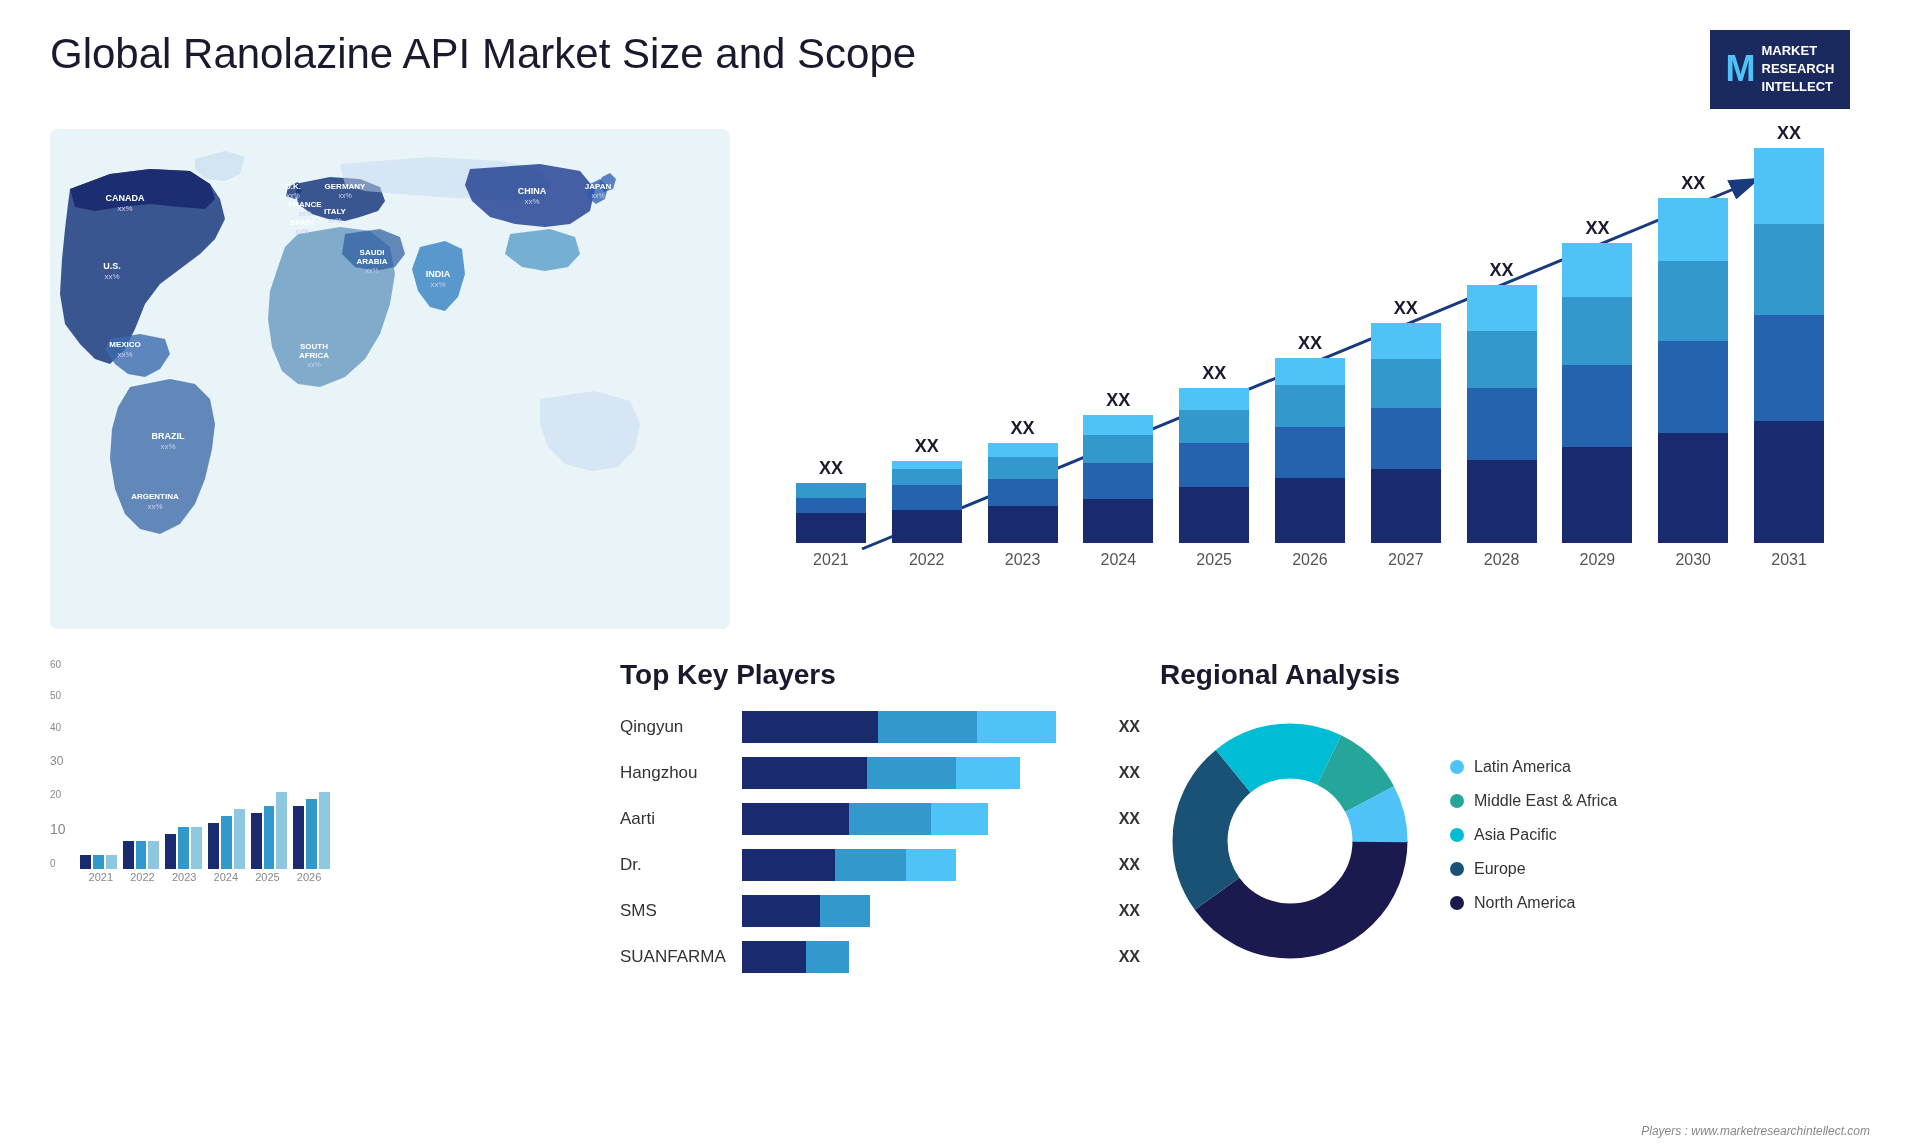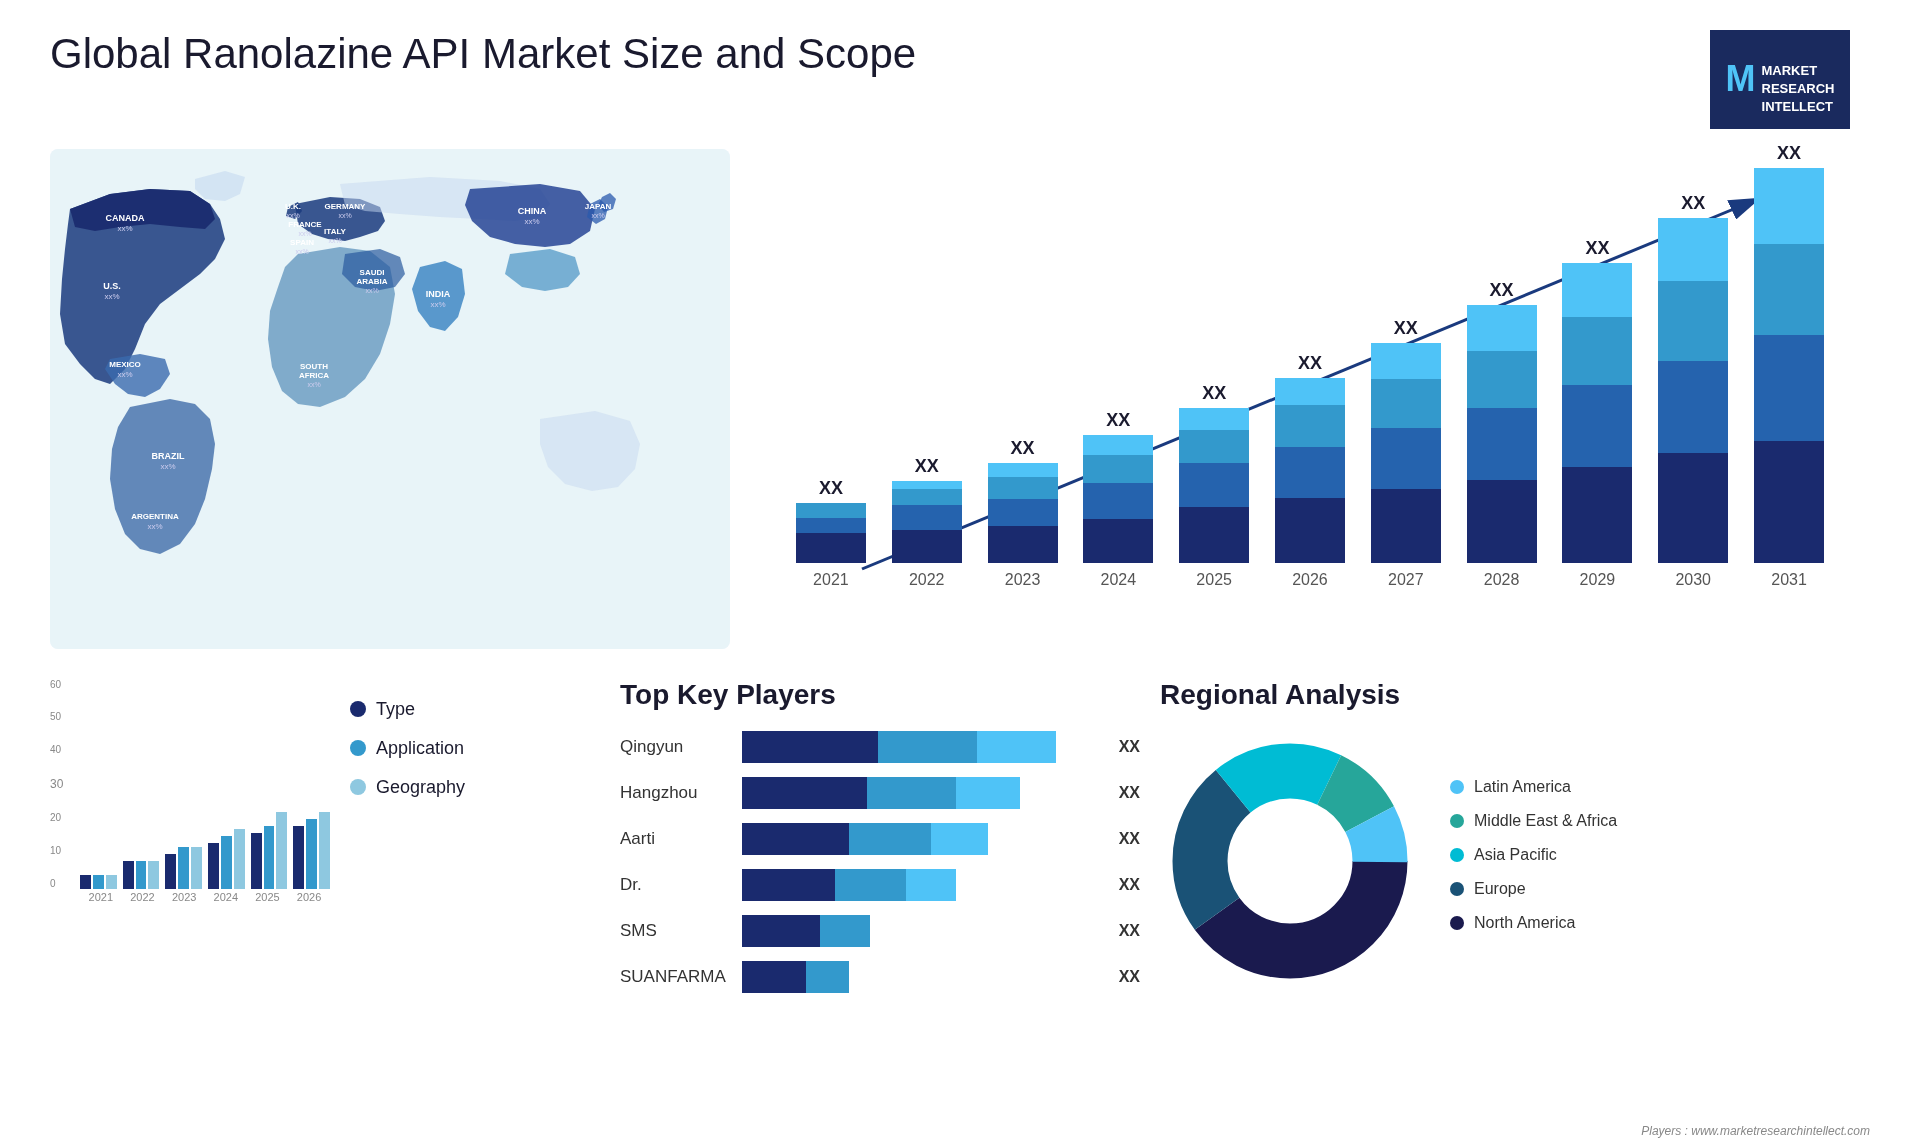--- a/index.html
+++ b/index.html
@@ -44,21 +44,21 @@
       line-height: 1.4;
       display: flex;
       align-items: center;
     }
     .logo-m {
       font-size: 36px;
       font-weight: 900;
       color: #4fc3f7;
       margin-right: 6px;
     }
-    .logo-text-lines { text-align: left; margin-top: 20px; }
+    .logo-text-lines { text-align: left; }
 
     
     .top-section {
       display: flex;
       gap: 20px;
       height: 500px;
       margin-bottom: 30px;
     }
 
     
@@ -458,21 +458,21 @@
 
   <div class="bottom-section">
 
     <div class="segmentation-container">
       <div class="seg-content">
 
         <div style="width:280px; height:240px; position:relative;">
 
           <div style="position:absolute;left:0;top:0;bottom:30px;width:25px;display:flex;flex-direction:column-reverse;justify-content:space-between;">
             <span style="font-size:10px;color:#888;">0</span>
-            <span style="font-size:10px;color:#888;">10</span>
+            <span style="font-size:14px;color:#888;">10</span>
             <span style="font-size:10px;color:#888;">20</span>
             <span style="font-size:12px;color:#888;">30</span>
             <span style="font-size:10px;color:#888;">40</span>
             <span style="font-size:10px;color:#888;">50</span>
             <span style="font-size:10px;color:#888;">60</span>
           </div>
 
           <div style="position:absolute;left:30px;right:0;top:0;bottom:30px;display:flex;align-items:flex-end;gap:6px;">
 
             <div style="flex:1;display:flex;align-items:flex-end;gap:2px;height:100%;">
@@ -515,34 +515,20 @@
           <div style="position:absolute;left:30px;right:0;bottom:0;height:28px;display:flex;justify-content:space-around;">
             <span style="font-size:11px;color:#888;">2021</span>
             <span style="font-size:11px;color:#888;">2022</span>
             <span style="font-size:11px;color:#888;">2023</span>
             <span style="font-size:11px;color:#888;">2024</span>
             <span style="font-size:11px;color:#888;">2025</span>
             <span style="font-size:11px;color:#888;">2026</span>
           </div>
         </div>
 
-        <div class="seg-legend">
-          <div class="legend-item">
-            <div class="legend-dot" style="background:#1a2a6e;"></div>
-            <span>Type</span>
-          </div>
-          <div class="legend-item">
-            <div class="legend-dot" style="background:#3399cc;"></div>
-            <span>Application</span>
-          </div>
-          <div class="legend-item">
-            <div class="legend-dot" style="background:#8ec8e0;"></div>
-            <span>Geography</span>
-          </div>
-        </div>
       </div>
     </div>
 
     <div class="players-container">
       <h2 class="section-title">Top Key Players</h2>
 
       <div>
 
         <div class="player-row">
           <span class="player-name">Qingyun</span>

